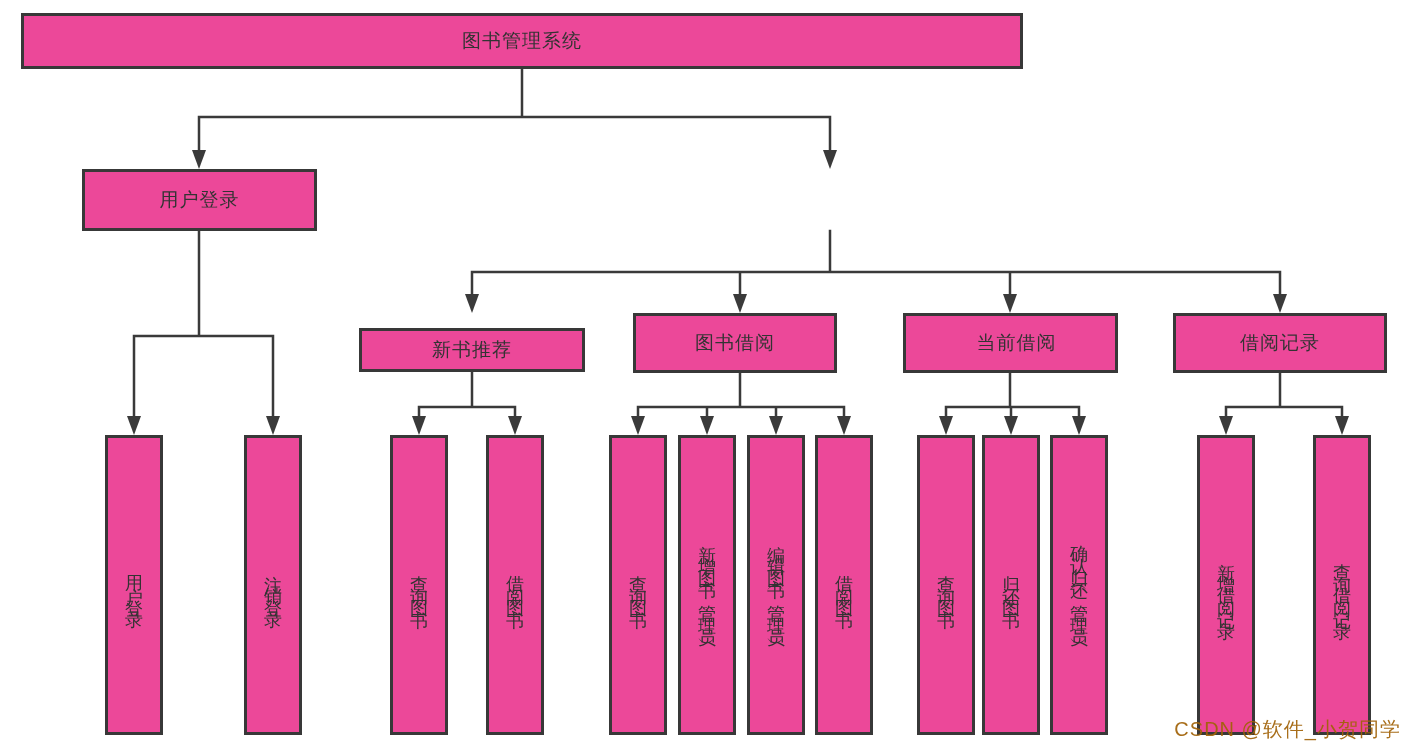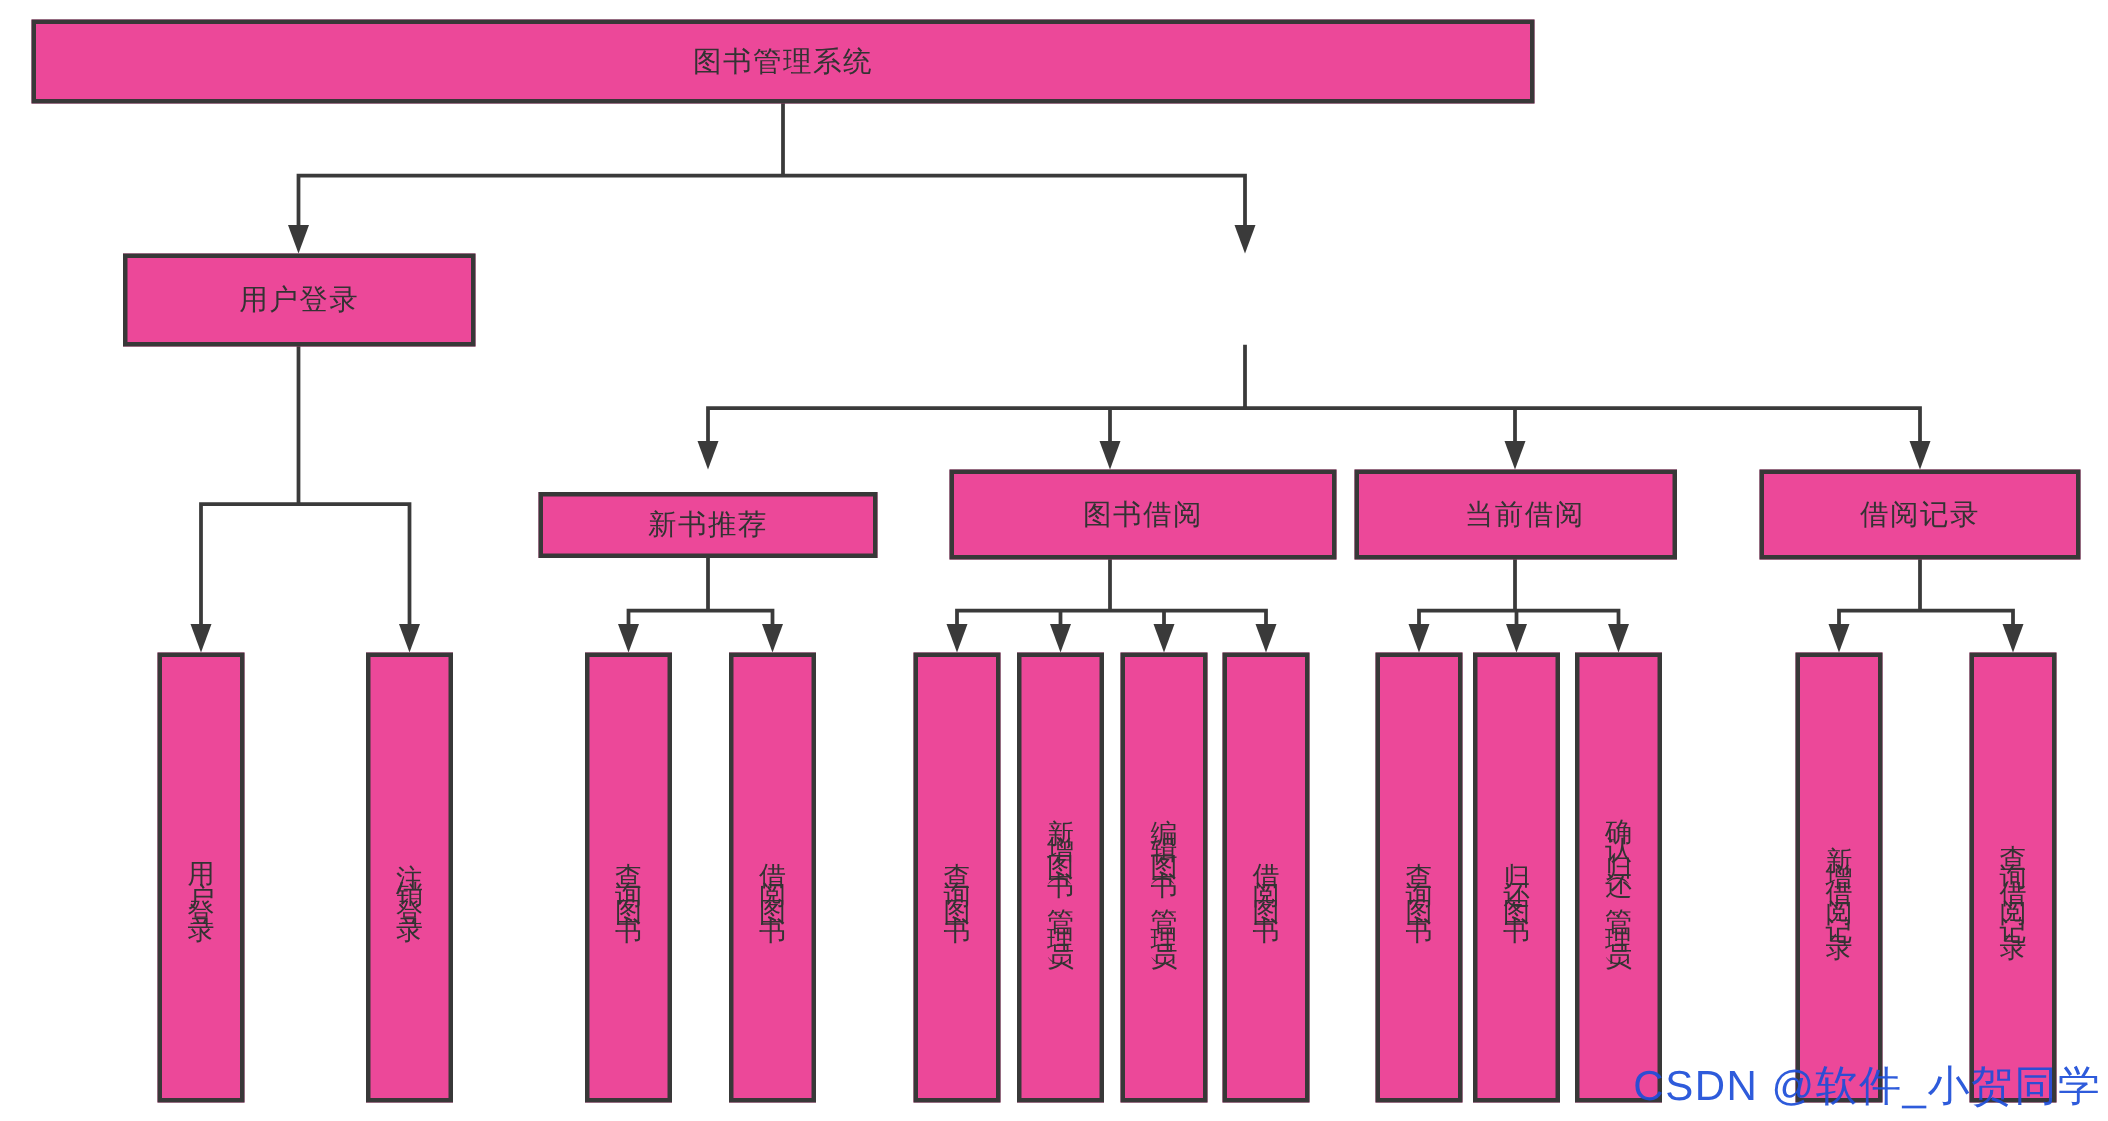--- a/index.html
+++ b/index.html
@@ -13,21 +13,21 @@
     box-sizing:border-box; display:flex; align-items:center; justify-content:center;
     z-index:2; color:#333333;
   }
   .node.h { font-size:19px; letter-spacing:1px; }
   .node.v span {
     writing-mode:vertical-rl; text-orientation:mixed;
     font-size:18px; letter-spacing:12px; line-height:1;
   }
   .watermark {
     position:absolute; right:4px; bottom:4px; z-index:10;
-    font-size:28px; color:#1d4ed8; opacity:0.92; letter-spacing:1px;
+    font-size:20px; color:#a16207; opacity:0.92; letter-spacing:1px;
   }
 </style>
 </head>
 <body>
 
 <div class="canvas">
 
   <svg class="wires" width="1405" height="747" viewBox="0 0 1405 747">
     <path d="M522 69 V117 M199 117 H830 M199 117 V152 M830 117 V152
          M199 231 V336 M134 336 H273 M134 336 V418 M273 336 V418
@@ -57,21 +57,21 @@
       <polygon points="1219,416 1233,416 1226,435"></polygon>
       <polygon points="1335,416 1349,416 1342,435"></polygon>
     </g>
   </svg>
 
   <div class="node h" style="left:21px; top:13px; width:1002px; height:56px;">图书管理系统</div>
 
   <div class="node h" style="left:82px; top:169px; width:235px; height:62px;">用户登录</div>
 
   <div class="node h" style="left:359px; top:313px; width:226px; height:44px;margin-top:15px;">新书推荐</div>
-  <div class="node h" style="left:633px; top:313px; width:258px; height:60px;">图书借阅</div>
+  <div class="node h" style="left:633px; top:313px; width:204px; height:60px;">图书借阅</div>
   <div class="node h" style="left:903px; top:313px; width:215px; height:60px;padding-left:12px;">当前借阅</div>
   <div class="node h" style="left:1173px; top:313px; width:214px; height:60px;">借阅记录</div>
 
   <div class="node v" style="left:105px; top:435px; width:58px; height:300px;">
     <span>用户登录</span>
   </div>
   <div class="node v" style="left:244px; top:435px; width:58px; height:300px;">
     <span>注销登录</span>
   </div>
 

